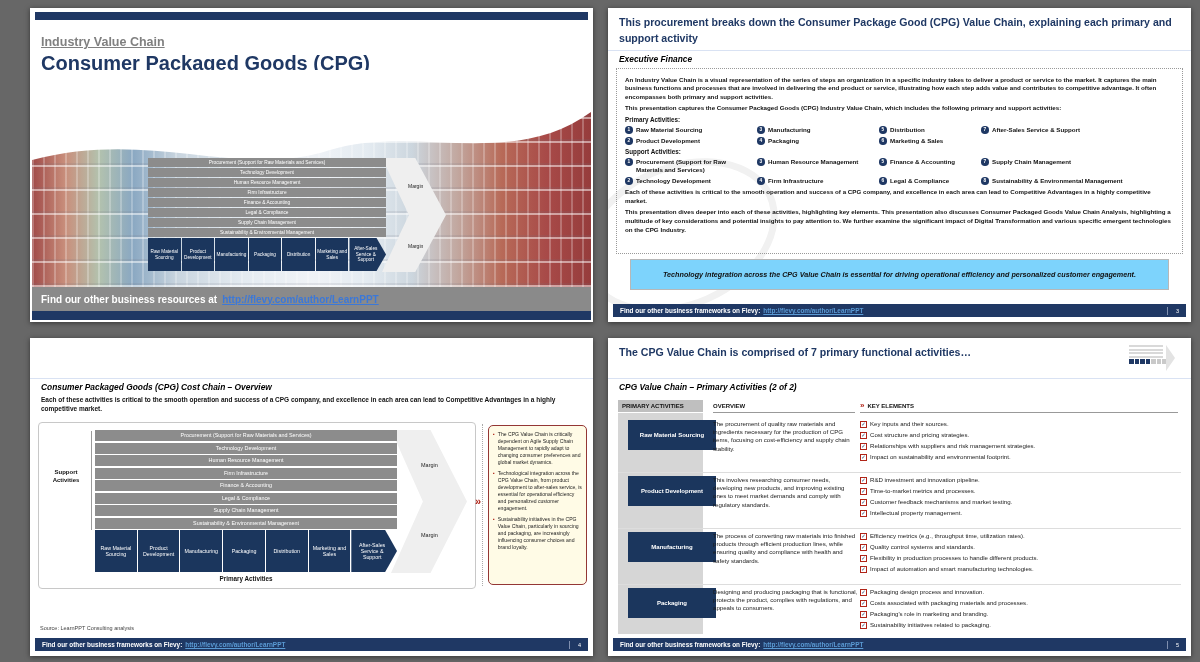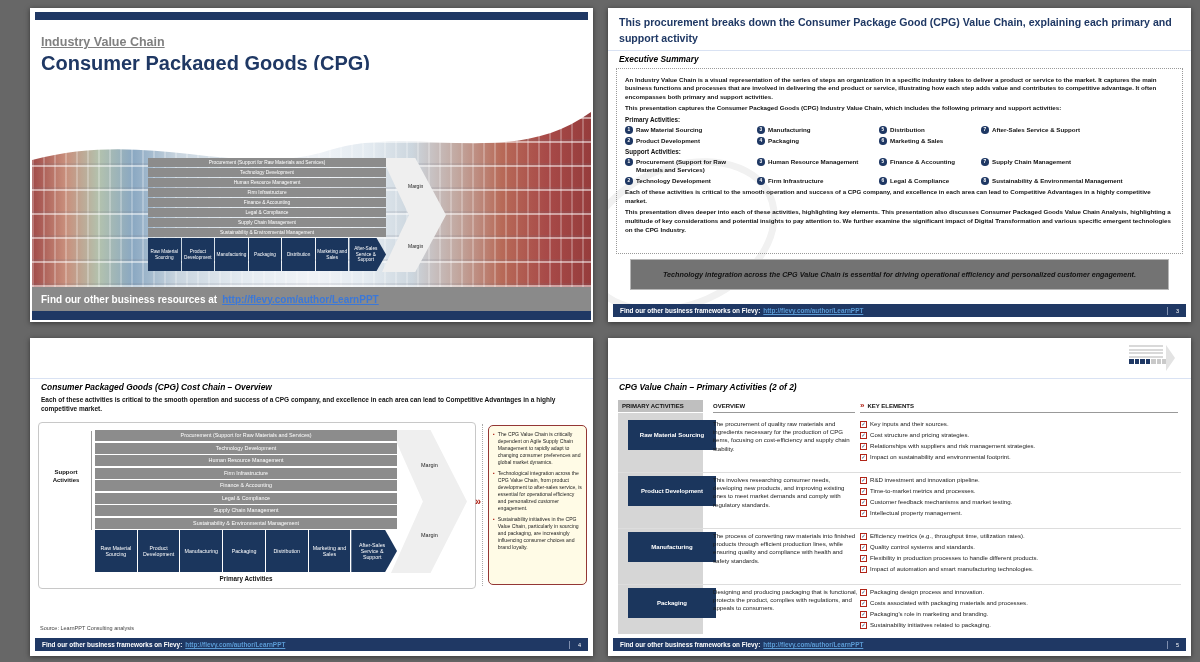--- a/index.html
+++ b/index.html
@@ -15,21 +15,21 @@
   .sl-title{position:absolute;top:7px;left:11px;right:11px;color:#1F3864;font-size:10.6px;
             font-weight:bold;line-height:1.5;}
   .title-rule{position:absolute;left:0;right:0;border-top:1px solid #D9E2F3;}
   .section-title{position:absolute;left:11px;font-style:italic;font-weight:bold;color:#000;font-size:8.4px;}
   .footerbar{position:absolute;left:5px;right:5px;bottom:5px;height:13px;background:#1F3864;color:#fff;
              display:flex;align-items:center;padding:0 7px;font-size:6.4px;font-weight:bold;box-sizing:border-box;}
   .flink{color:#5B9BD5;text-decoration:underline;margin-left:3px;font-weight:bold;}
   .pagebox{margin-left:auto;display:flex;align-items:center;}
   .pagesep{border-left:1px solid #7f8fae;height:8px;margin-right:8px;}
   .pageno{font-size:5.5px;font-weight:normal;}
-  .callout{position:absolute;background:#737373;border:1px solid #B7B7B7;display:flex;align-items:center;
+  .callout{position:absolute;background:#7dd3fc;border:1px solid #B7B7B7;display:flex;align-items:center;
            justify-content:center;text-align:center;font-size:7.2px;font-weight:bold;font-style:italic;
            color:#111;line-height:1.55;padding:2px 14px;box-sizing:border-box;}
 
   
   .vc{position:absolute;}
   .vc-bar{background:#8C8C8C;color:#fff;text-align:center;}
   .vc-primary{display:flex;gap:1px;}
   .vc-box{flex:1;background:#1B365D;color:#fff;text-align:center;display:flex;align-items:center;
           justify-content:center;line-height:1.15;padding:1px;box-sizing:border-box;}
   .vc-box.last{clip-path:polygon(0 0,74% 0,100% 50%,74% 100%,0 100%);padding-right:5px;}
@@ -175,21 +175,21 @@
     <span>Find our other business resources at</span>
     <a class="flink2">http://flevy.com/author/LearnPPT</a>
   </div>
   <div class="navybase"></div>
 </div>
 
 <div class="slide" id="s2">
   <div class="swoosh"></div>
   <div class="sl-title">This procurement breaks down the Consumer Package Good (CPG) Value Chain, explaining each primary and support activity</div>
   <div class="title-rule" style="top:42px;"></div>
-  <div class="section-title" style="top:46px;">Executive Summary</div>
+  <div class="section-title" style="top:46px;">Executive Finance</div>
   <div class="execbox">
     <div class="xp">An Industry Value Chain is a visual representation of the series of steps an organization in a specific industry takes to deliver a product or service to the market. It captures the main business functions and processes that are involved in delivering the end product or service, illustrating how each step adds value and contributes to competitive advantage. It often encompasses both primary and support activities.</div>
     <div class="xp">This presentation captures the Consumer Packaged Goods (CPG) Industry Value Chain, which includes the following primary and support activities:</div>
     <div class="act-head">Primary Activities:</div>
     <div class="act-grid">
       <div class="act-item">
           <span class="badge">1</span>
           <span class="act-label">Raw Material Sourcing</span>
         </div>
       <div class="act-item">
@@ -320,20 +320,21 @@
     <span>Find our other business frameworks on Flevy:</span>
     <a class="flink">http://flevy.com/author/LearnPPT</a>
     <span class="pagebox">
         <span class="pagesep"></span>
         <span class="pageno">4</span>
       </span>
   </div>
 </div>
 
 <div class="slide" id="s4">
+  <div class="sl-title" style="right:80px;">The CPG Value Chain is comprised of 7 primary functional activities…</div>
   <div class="mini">
     <div class="mrow"></div>
       <div class="mrow"></div>
       <div class="mrow"></div>
       <div class="mrow"></div>
     <div class="msqrow">
         <span class="msq"></span>
         <span class="msq"></span>
         <span class="msq"></span>
         <span class="msq"></span>

